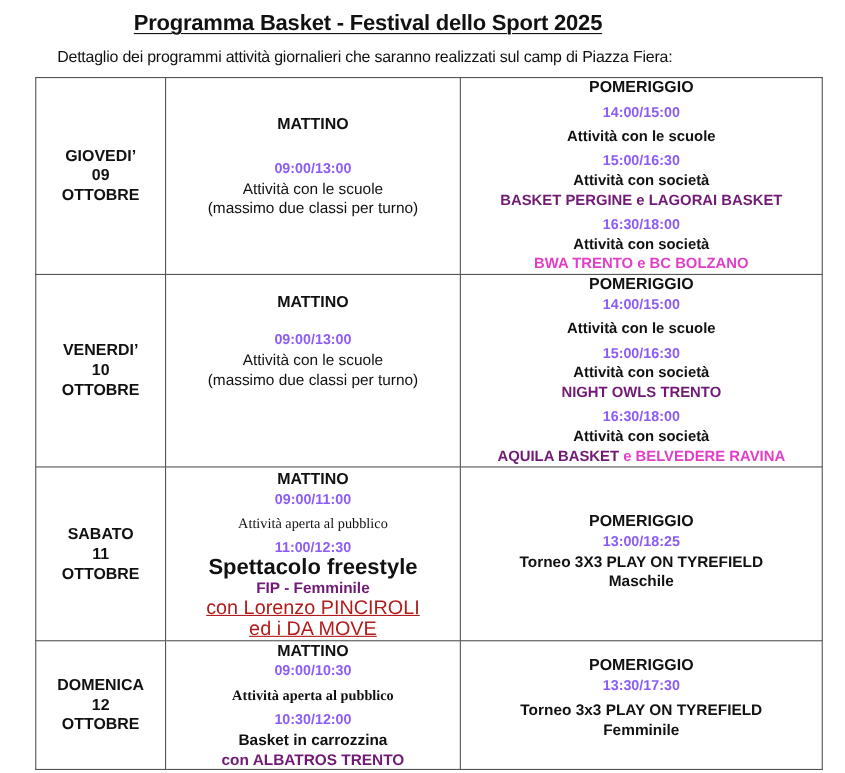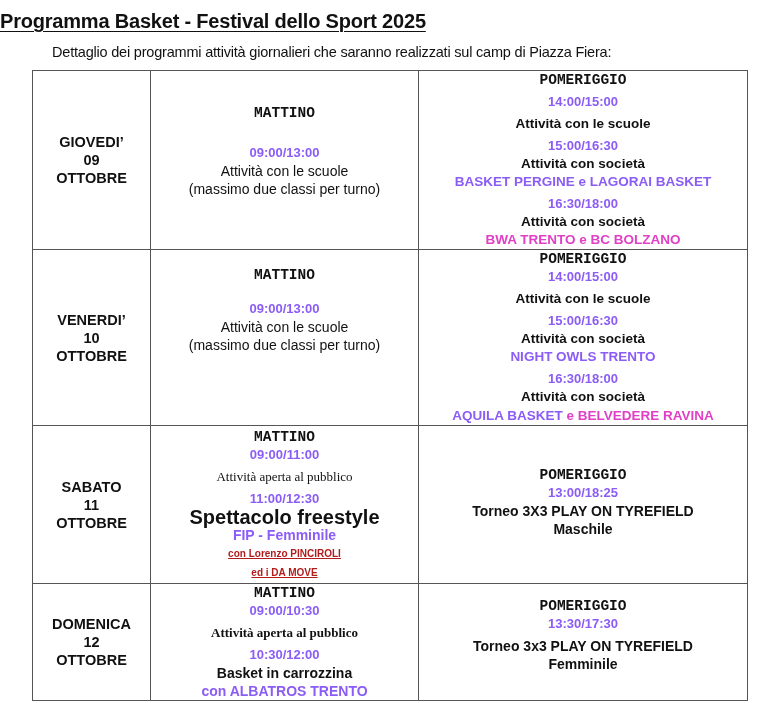--- a/index.html
+++ b/index.html
@@ -13,20 +13,21 @@
       position: relative;
       overflow: hidden;
       font-family: "Liberation Sans", "DejaVu Sans", sans-serif;
       color: #111111;
     }
     .title {
       position: absolute;
       left: 0;
       top: 9px;
       width: 669px;
+      text-align: center;
       font-size: 20px;
       font-weight: bold;
       line-height: 24px;
       letter-spacing: -0.2px;
     }
     .title span {
       text-decoration: underline;
       text-decoration-thickness: 1px;
       text-underline-offset: 3px;
     }
@@ -63,21 +64,20 @@
     .day {
       font-weight: bold;
       font-size: 14.5px;
       line-height: 18px;
     }
     .day div { display: block; }
     .head {
       font-weight: bold;
       font-size: 14.5px;
       line-height: 18px;
-      font-family: Liberation Mono, monospace;
     }
     .time {
       color: #8b5cf6;
       font-weight: bold;
       font-size: 13px;
       line-height: 18px;
     }
     .txt {
       font-size: 14px;
       line-height: 18px;
@@ -86,35 +86,35 @@
       font-weight: bold;
       font-size: 13.5px;
       line-height: 18px;
     }
     .txt-small {
       font-size: 13px;
       line-height: 18px;
       font-family: Liberation Serif, serif;
     }
     .blue {
-      color: #8b5cf6;
+      color: #701a75;
       font-weight: bold;
       font-size: 13.5px;
       line-height: 18px;
     }
     .pink {
       color: #e03fc6;
       font-weight: bold;
       font-size: 13.5px;
       line-height: 18px;
     }
     .darkred {
       color: #b31c1c;
-      font-weight: bold;
-      font-size: 10px;
+      font-weight: normal;
+      font-size: 18px;
       line-height: 19px;
       text-decoration: underline;
     }
     .gap4 { margin-top: 4px; }
   </style>
 </head>
 <body>
 
 <div class="title">
   <span>Programma Basket - Festival dello Sport 2025</span>

